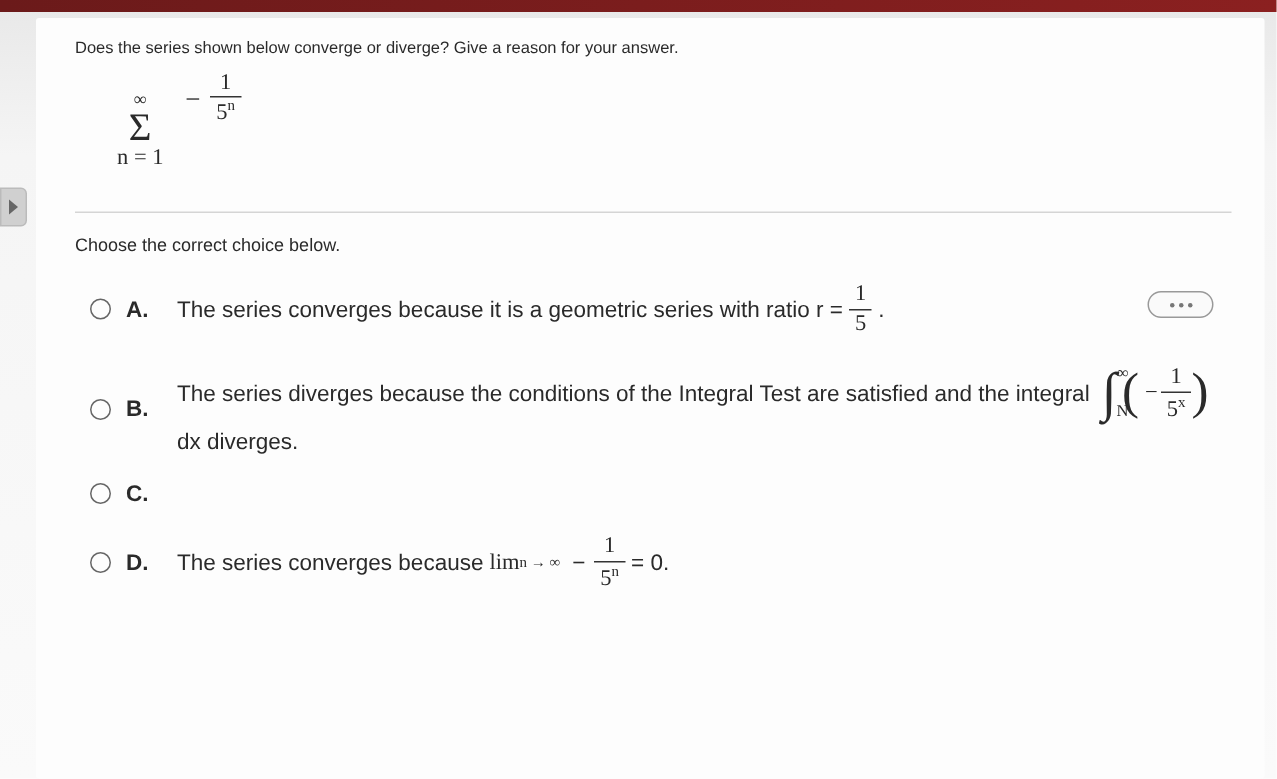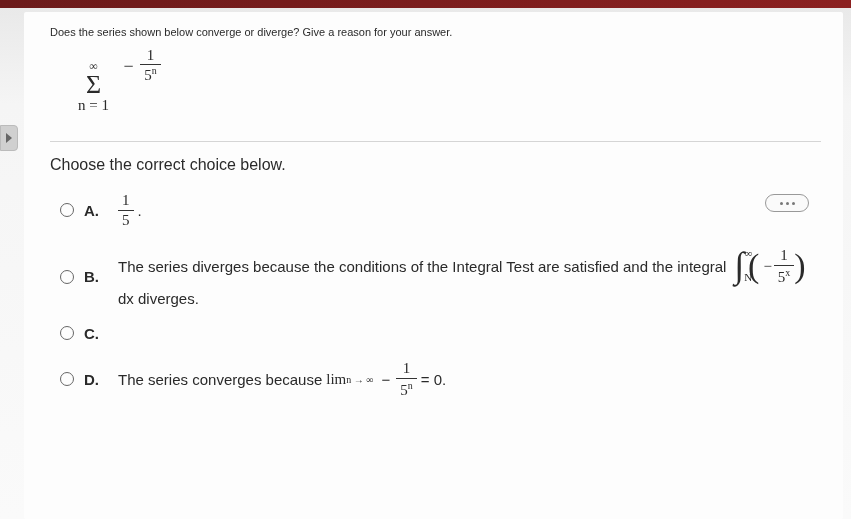--- a/index.html
+++ b/index.html
@@ -51,21 +51,21 @@
     }
     .sigma-block { display: inline-flex; flex-direction: column; align-items: center; margin-right: 6px; }
     .sigma-sup { font-size: 12px; }
     .sigma { font-size: 26px; }
     .sigma-sub { font-size: 15px; }
     .frac { display: inline-flex; flex-direction: column; align-items: center; vertical-align: middle; }
     .frac .num, .frac .den { padding: 0 4px; font-size: 15px; }
     .frac .bar { border-top: 1px solid #333; align-self: stretch; margin: 1px 0; }
     .sup { font-size: 10px; vertical-align: super; }
     .divider { border: none; border-top: 1px solid #d5d5d5; margin: 28px 0 14px 0; }
-    .prompt { font-size: 16px; margin-bottom: 18px; }
+    .prompt { font-size: 12px; margin-bottom: 18px; }
     .options { margin-left: 10px; }
     .option { display: flex; align-items: center; gap: 10px; margin-bottom: 18px; font-size: 15px; }
     .radio {
       width: 14px; height: 14px; border: 1.5px solid #666;
       border-radius: 50%; flex-shrink: 0;
     }
     .option-label { font-weight: bold; margin-right: 4px; min-width: 20px; flex-shrink: 0; }
     .option-text { display: inline-flex; align-items: center; flex-wrap: wrap; gap: 4px; }
     .integral {
       display: inline-flex; align-items: center; font-family: "Times New Roman", serif;
@@ -130,20 +130,21 @@
   </div>
 
   <div class="prompt">Choose the correct choice below.</div>
 
   <div class="options">
 
     <div class="option">
       <span class="radio"></span>
       <span class="option-label">A.</span>
       <span class="option-text">
+        <span>The series converges because it is a geometric series with ratio r =</span>
         <span class="frac" style="font-family:'Times New Roman',serif;">
           <span class="num">1</span>
           <span class="bar"></span>
           <span class="den">5</span>
         </span>
         <span>.</span>
       </span>
     </div>
 
     <div class="option">

